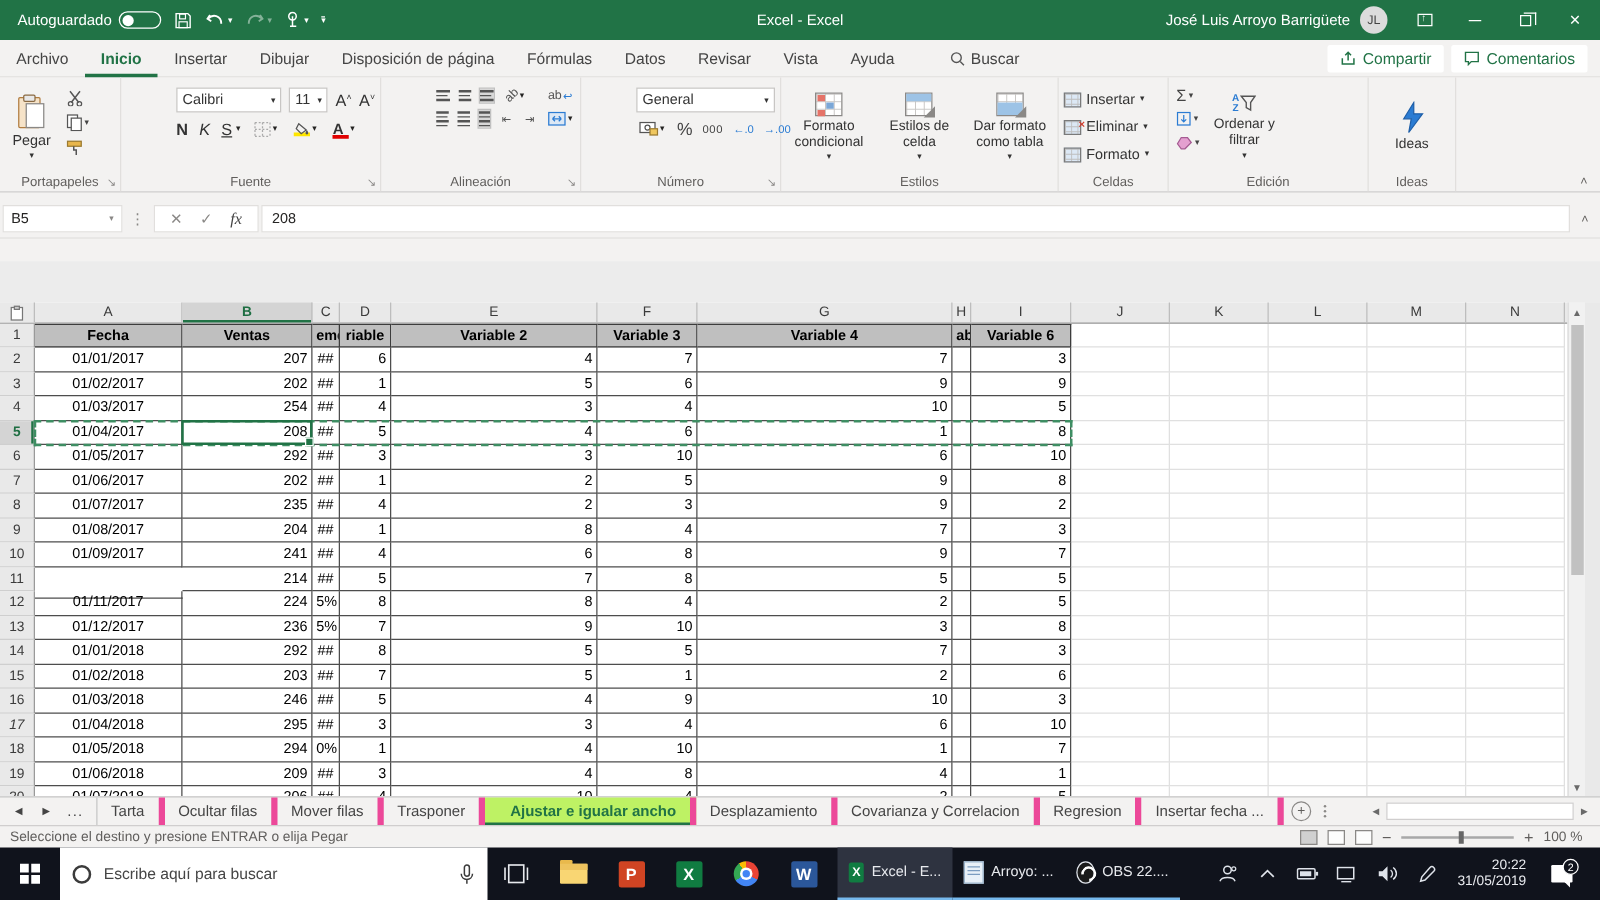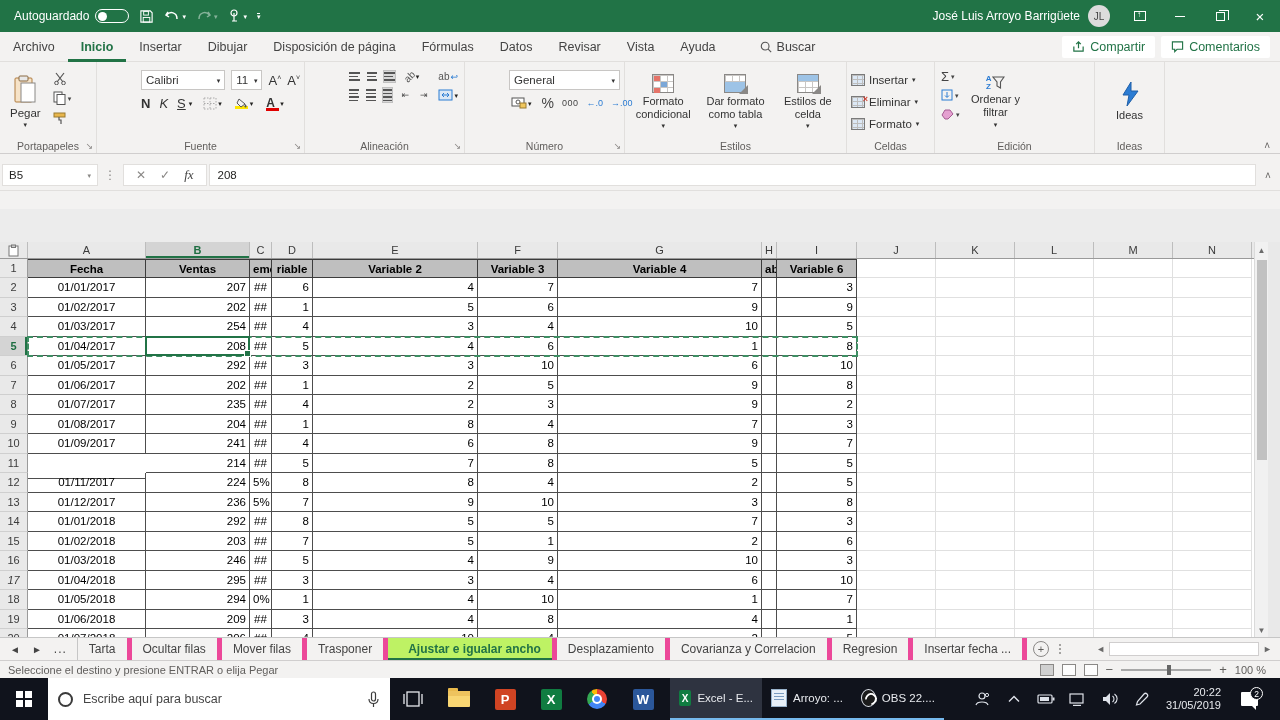--- a/index.html
+++ b/index.html
@@ -194,20 +194,21 @@
         <svg width="14" height="15" viewBox="0 0 14 15">
             <circle cx="7" cy="4" r="3" fill="none" stroke="#fff" stroke-width="1.2"></circle>
             <path d="M7 4 v8 M5 12 h5" fill="none" stroke="#fff" stroke-width="1.2"></path>
           </svg>
           <span class="dd">▾</span>
       </span>
       <span class="qbtn">
           <span style="border-top:1px solid #fff; font-size:7px; line-height:5px;">▾</span>
         </span>
     </div>
+    <div class="titletext">Excel  -  Excel</div>
     <div class="title-right">
       <span class="username">José Luis Arroyo Barrigüete</span>
       <span class="avatar">JL</span>
       <span class="wbtn">
           <span class="ico-updock"></span>
         </span>
       <span class="wbtn">
           <span class="ico-min"></span>
         </span>
       <span class="wbtn">
@@ -426,32 +427,32 @@
         <span class="mgrid">
             <span class="ov" style="left:1px;top:1px;width:6px;height:5px;background:#e57368;"></span>
             <span class="ov" style="left:8px;top:7px;width:6px;height:5px;background:#7ba7d7;"></span>
             <span class="ov" style="left:1px;top:13px;width:6px;height:5px;background:#e57368;"></span>
           </span>
         <span>Formato condicional</span>
           <span class="dd">▾</span>
       </div>
       <div class="stackbtn">
         <span class="mgrid">
+            <span class="ov" style="left:0;top:0;width:20px;height:6px;background:#9dc3e6;"></span>
+            <span class="ov" style="right:-3px;bottom:-2px;width:0;height:0;border-left:9px solid transparent;border-bottom:9px solid #8a8886;"></span>
+          </span>
+        <span>Estilos de celda</span>
+          <span class="dd">▾</span>
+      </div>
+      <div class="stackbtn">
+        <span class="mgrid">
             <span class="ov" style="left:0;top:7px;width:20px;height:10px;background:#9dc3e6;"></span>
             <span class="ov" style="right:-3px;bottom:-2px;width:0;height:0;border-left:9px solid transparent;border-bottom:9px solid #8a8886;"></span>
           </span>
         <span>Dar formato como tabla</span>
-          <span class="dd">▾</span>
-      </div>
-      <div class="stackbtn">
-        <span class="mgrid">
-            <span class="ov" style="left:0;top:0;width:20px;height:6px;background:#9dc3e6;"></span>
-            <span class="ov" style="right:-3px;bottom:-2px;width:0;height:0;border-left:9px solid transparent;border-bottom:9px solid #8a8886;"></span>
-          </span>
-        <span>Estilos de celda</span>
           <span class="dd">▾</span>
       </div>
       <div class="group-label"><span>Estilos</span></div>
     </div>
 
     <div class="group" style="width:88px;">
       <div class="rowsplit" style="gap:3px;">
         <span class="cellrowbtn">
             <span class="mini-grid2"></span>
             <span>Insertar</span>

